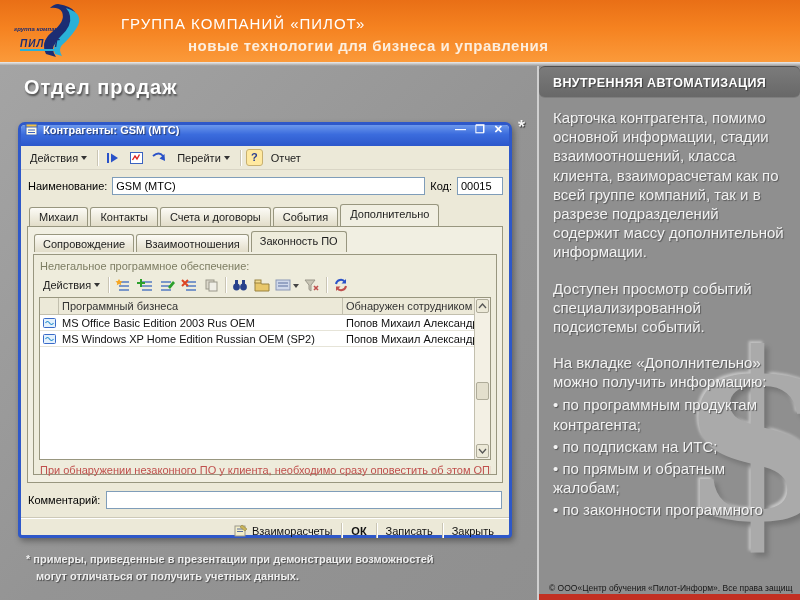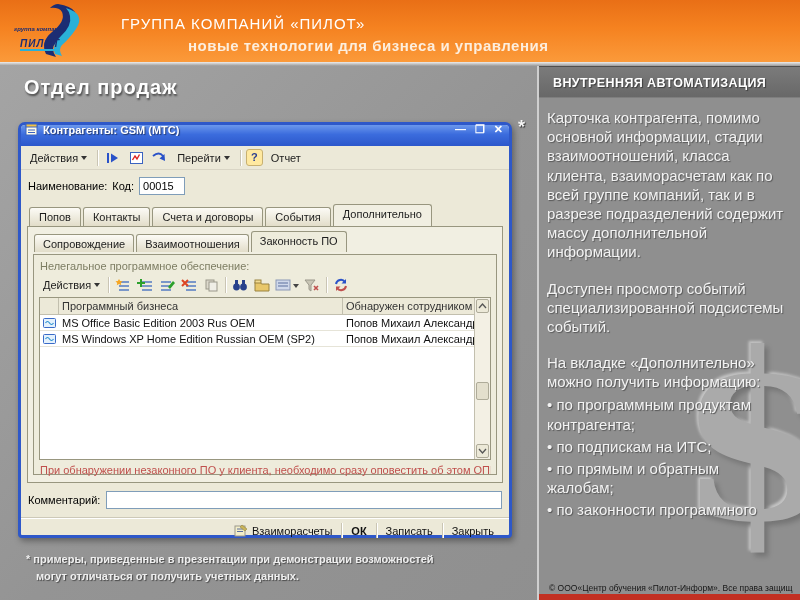--- a/index.html
+++ b/index.html
@@ -21,22 +21,22 @@
   .slide-title { position:absolute; left:24px; top:76px; font-size:20px; font-weight:bold; color:#fff; letter-spacing:1px;
                  text-shadow:1px 2px 2px #4c4c4c; }
   .note-mark { position:absolute; left:518px; top:117px; font-size:18px; font-weight:bold; color:#f4f4f4; text-shadow:1px 1px 1px #333; }
   .footnote { position:absolute; left:26px; top:551px; font-size:11px; font-weight:bold; color:#efefef; text-shadow:1px 1px 1px #4a4a4a; line-height:1.55; }
   .footnote .fn2 { margin-left:10px; }
 
   
   .sidebar { position:absolute; left:537px; top:66px; width:263px; height:534px; background:#8f8f8f;
              border-left:2px solid #cfcfcf; overflow:hidden; z-index:4; }
   .sb-header { height:32px; background:linear-gradient(180deg,#7b7b7b,#686868); border-top:1px solid #4f4f4f; border-bottom:1px solid #7e7e7e;
-               color:#fff; font-size:12.5px; font-weight:bold; padding:9px 0 0 14px; letter-spacing:.4px; text-shadow:1px 1px 1px #3c3c3c; }
-  .sb-body { position:relative; z-index:2; padding:10px 12px 0 8px; font-size:15px; line-height:1.28; color:#f3f3f3; text-shadow:1px 1px 1px #565656; }
+               color:#fff; font-size:12.5px; font-weight:bold; padding:9px 0 0 14px; letter-spacing:.4px; text-shadow:1px 1px 1px #3c3c3c;border-radius:6px; }
+  .sb-body { position:relative; z-index:2; padding:10px 12px 0 14px; font-size:15px; line-height:1.28; color:#f3f3f3; text-shadow:1px 1px 1px #565656; }
   .sb-body p { margin-bottom:17px; }
   .sb-body ul { list-style:none; }
   .sb-body li { margin-bottom:3px; }
   .sb-body li::before { content:"•  "; }
   .watermark { position:absolute; right:-38px; bottom:28px; z-index:1; font-family:"DejaVu Serif", serif; font-weight:bold;
                font-size:230px; color:#bdbdbd; opacity:.6; text-shadow:4px 4px 5px #646464, -2px -2px 3px #ebebeb; }
   .copyright { position:absolute; left:10px; bottom:7px; z-index:3; font-size:8.5px; color:#161616; white-space:nowrap; text-shadow:none; }
   .red-strip { position:absolute; left:0; bottom:0; width:100%; height:6px; background:#c23022; z-index:3; }
 
   
@@ -196,26 +196,27 @@
     </div>
     <div class="tb-sep"></div>
     <div class="help-btn">?</div>
     <div class="tb-btn">
       <span>Отчет</span>
     </div>
   </div>
 
   <div class="name-row">
     <span>Наименование:</span>
+    <div class="input name-input">GSM (МТС)</div>
     <span>Код:</span>
     <div class="input code-input">00015</div>
   </div>
 
   <div class="tabs1">
-    <div class="tab">Попов</div>
+    <div class="tab">Михаил</div>
     <div class="tab">Контакты</div>
     <div class="tab">Счета и договоры</div>
     <div class="tab">События</div>
     <div class="tab active">Дополнительно</div>
   </div>
 
   <div class="tabpanel">
     <div class="tabs2">
       <div class="tab2">Сопровождение</div>
       <div class="tab2">Взаимоотношения</div>

